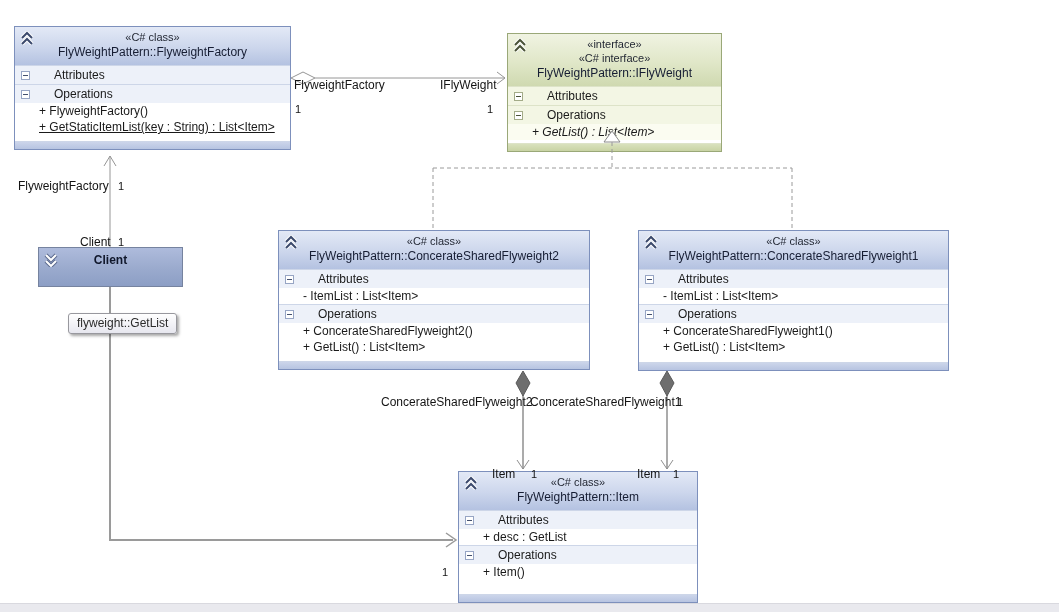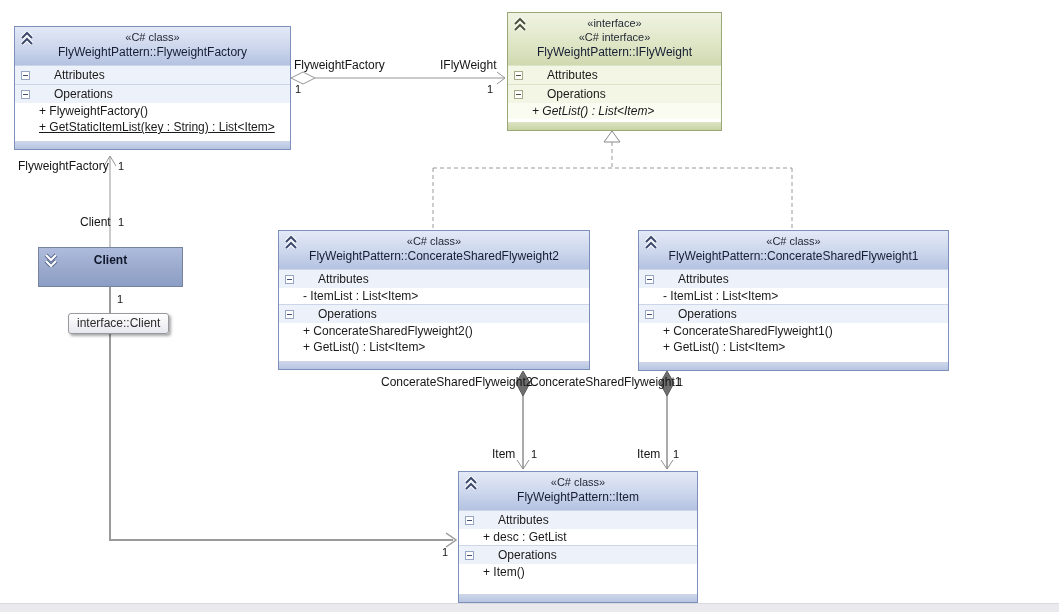--- a/index.html
+++ b/index.html
@@ -2,21 +2,21 @@
 <html><head>
 <meta charset="utf-8">
 <style>
   html,body{margin:0;padding:0;background:#fff;}
   #canvas{
     position:relative;width:1059px;height:612px;background:#ffffff;overflow:hidden;
     font-family:"Liberation Sans","DejaVu Sans",sans-serif;color:#1a1a1a;
   }
   
   .umlbox{position:absolute;border:1px solid #7d90bc;background:#fff;display:flex;flex-direction:column;z-index:1;box-sizing:border-box;}
-  .umlbox.iface{border-color:#9aa878;}
+  .umlbox.iface{border-color:#9aa878;margin-top:21px;}
   .hdr{position:relative;text-align:center;background:linear-gradient(180deg,#e3e9f6 0%,#ccd6ec 55%,#b4c2e1 100%);padding-top:3px;}
   .iface .hdr{background:linear-gradient(180deg,#f0f3e2 0%,#e0e7c8 55%,#cfd9b0 100%);}
   .stereo{font-size:11px;color:#1f2430;line-height:14px;}
   .clsname{font-size:12px;font-weight:normal;color:#161d33;line-height:17px;padding-bottom:4px;}
   .chev{position:absolute;left:4px;top:4px;width:16px;height:14px;cursor:pointer;}
   .sect{display:flex;align-items:center;height:19px;background:#edf1f9;border-top:1px solid #cdd6e8;padding-left:6px;gap:24px;font-size:12px;box-sizing:border-box;}
   .iface .sect{background:#f3f6e4;border-top:1px solid #dde3c8;}
   .member{height:16px;line-height:16px;font-size:12px;background:#fff;padding-left:24px;white-space:nowrap;box-sizing:border-box;}
   .iface .member{background:#fbfcf1;}
   .member.u{text-decoration:underline;}
@@ -27,21 +27,21 @@
   
   #clientbox{position:absolute;left:38px;top:247px;width:145px;height:40px;border:1px solid #76839f;
     background:linear-gradient(180deg,#aebbdc 0%,#9aaacd 55%,#8c9ec5 100%);z-index:1;box-sizing:border-box;}
   #clientbox .title{font-size:12px;font-weight:bold;color:#10172b;text-align:center;margin-top:5px;}
   #clientbox .chev{top:5px;}
   
   #tooltip{position:absolute;left:68px;top:313px;z-index:4;background:linear-gradient(180deg,#ffffff,#e7e7ef);
     border:1px solid #98989e;border-radius:3px;padding:2px 8px 3px 8px;font-size:12px;color:#2b2b2b;
     box-shadow:2px 2px 3px rgba(0,0,0,0.35);white-space:nowrap;}
   
-  .lbl{position:absolute;font-size:12px;color:#141414;white-space:nowrap;z-index:2;}
+  .lbl{position:absolute;font-size:12px;color:#141414;white-space:nowrap;z-index:2;margin-top:20px;}
   .mult{font-size:11px;}
   
   #wires{position:absolute;left:0;top:0;z-index:2;pointer-events:none;}
   
   #hscroll{position:absolute;left:0;bottom:0;width:1059px;height:8px;background:#e9e9ee;border-top:1px solid #d9d9df;z-index:5;}
 </style>
 </head>
 <body>
 
 <div id="canvas">
@@ -214,21 +214,21 @@
           <polyline points="3,2 8,7 13,2" fill="none" stroke="#5b6a8e" stroke-width="4"></polyline>
           <polyline points="3,8 8,13 13,8" fill="none" stroke="#5b6a8e" stroke-width="4"></polyline>
           <polyline points="3,2 8,7 13,2" fill="none" stroke="#ffffff" stroke-width="2"></polyline>
           <polyline points="3,8 8,13 13,8" fill="none" stroke="#ffffff" stroke-width="2"></polyline>
         </svg>
     </span>
     <div class="title">Client</div>
   </div>
 
   <div id="tooltip">
-    <span>interface::Client</span>
+    <span>flyweight::GetList</span>
   </div>
 
   <svg id="wires" width="1059" height="612">
 
     <g>
       <line x1="315" y1="78" x2="505" y2="78" stroke="#969696" stroke-width="1"></line>
       <polygon points="291,78 303,72 315,78 303,84" fill="#ffffff" stroke="#969696"></polygon>
       <polyline points="497,72 505,78 497,84" fill="none" stroke="#969696"></polyline>
     </g>
 

